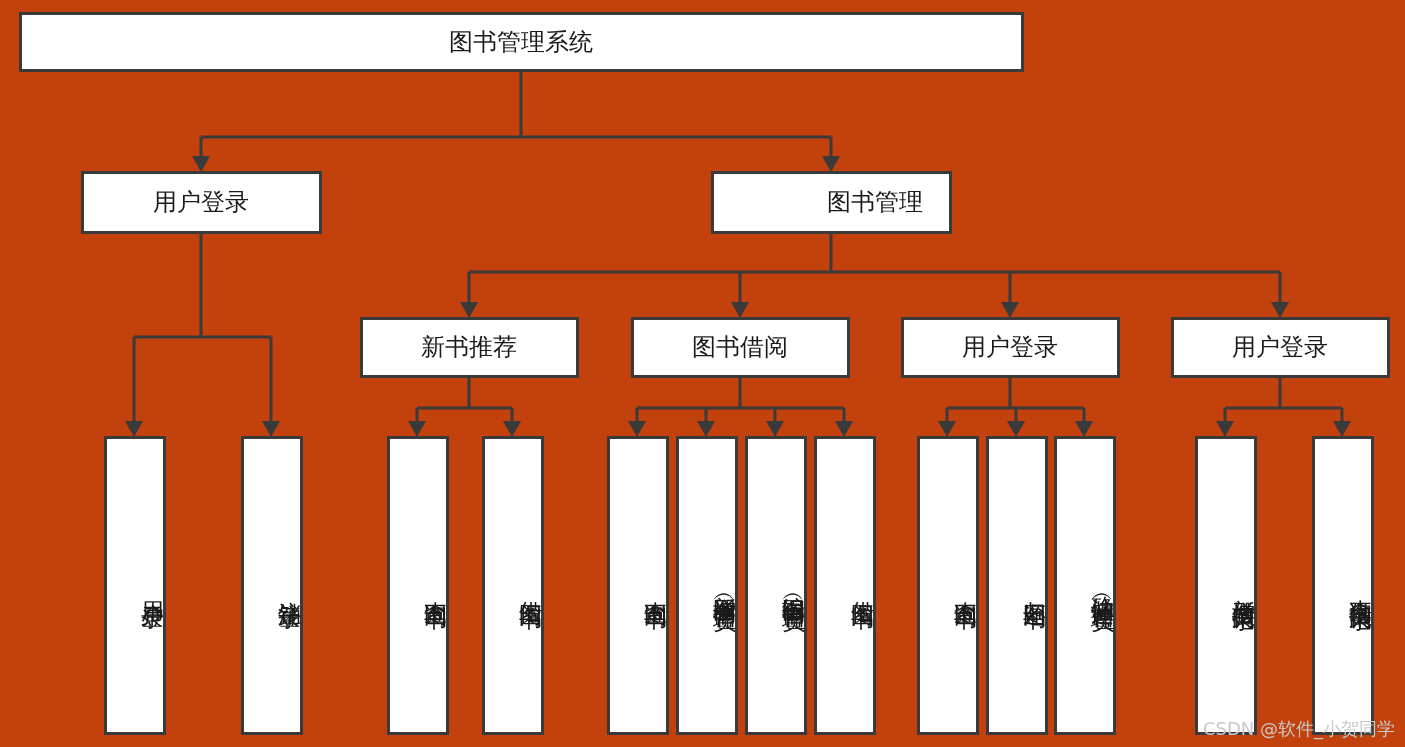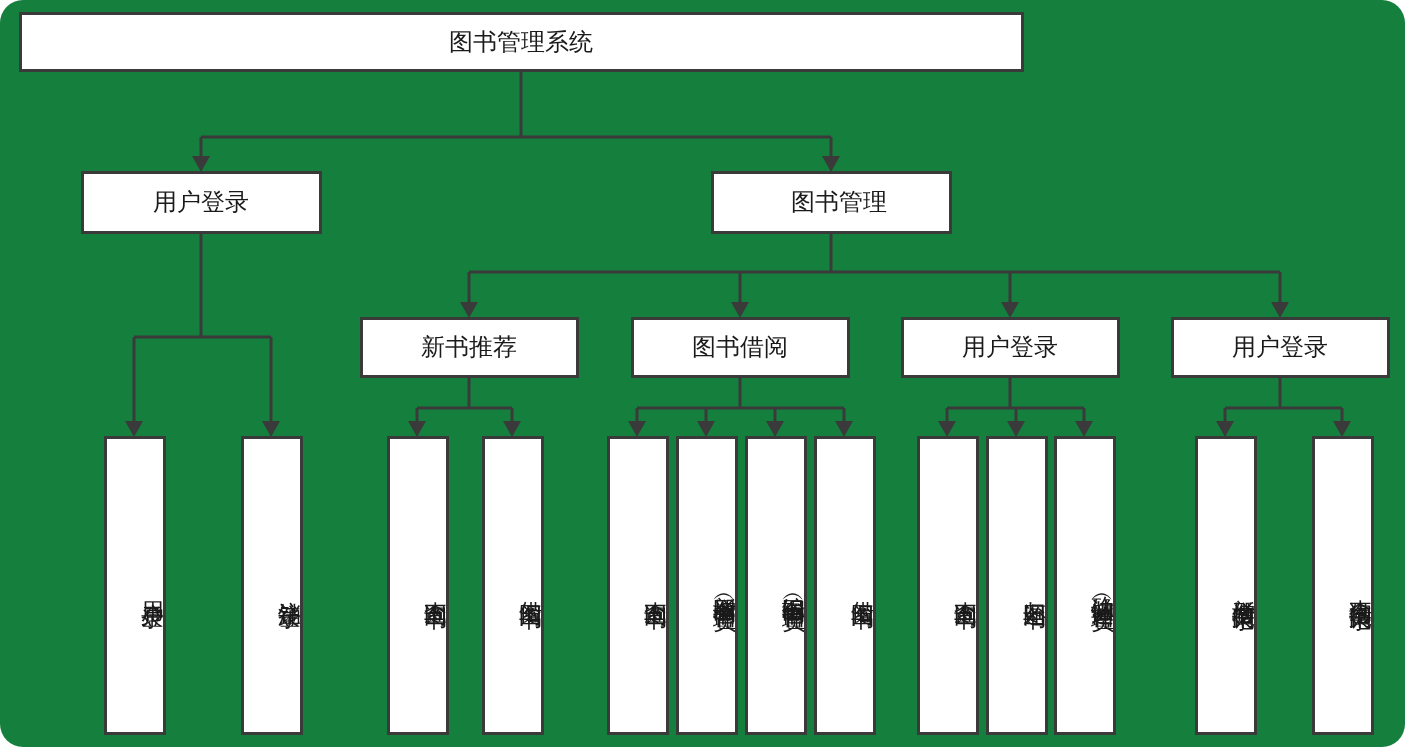--- a/index.html
+++ b/index.html
@@ -1,20 +1,20 @@
 <!DOCTYPE html>
 <html><head>
 <meta charset="utf-8">
 <style>
   html,body{margin:0;padding:0;background:#ffffff;}
   body{
     font-family:"Liberation Sans","DejaVu Sans",sans-serif;
     width:1405px;height:747px;overflow:hidden;position:relative;
   }
-  #stage{position:relative;width:1405px;height:747px;background:#15803d;border-radius:23px;}
+  #stage{position:relative;width:1405px;height:747px;background:#c2410c;}
   svg#diagram{position:absolute;left:0;top:0;width:1405px;height:747px;display:block;}
   .node-box{fill:#ffffff;stroke:#3a3a3a;stroke-width:3;}
   .connector{stroke:#3a3a3a;stroke-width:3;fill:none;stroke-linecap:butt;}
   .arrow-head{fill:#3a3a3a;stroke:none;}
   .vert-box-text{
     position:absolute;
     writing-mode:vertical-rl;
     text-orientation:upright;
     font-family:"DejaVu Sans","Liberation Sans",sans-serif;
     font-size:23px;color:#1a1a1a;
@@ -132,33 +132,34 @@
         <rect x="987.5" y="437.5" width="59" height="296" class="node-box"></rect>
         <rect x="1055.5" y="437.5" width="59" height="296" class="node-box"></rect>
         <rect x="1196.5" y="437.5" width="59" height="296" class="node-box"></rect>
         <rect x="1313.5" y="437.5" width="59" height="296" class="node-box"></rect>
       </g>
   </svg>
 
   <div id="label-layer">
       <div class="horiz-box-text" style="left: 20px; top: 13px; width: 1002px; height: 57px;">图书管理系统</div>
       <div class="horiz-box-text" style="left: 82px; top: 172px; width: 238px; height: 60px;">用户登录</div>
-      <div class="horiz-box-text" style="left: 712px; top: 172px; width: 238px; height: 60px; padding-left: 8px;">图书管理</div>
+      <div class="horiz-box-text" style="left: 748px; top: 172px; width: 238px; height: 60px; padding-left: 8px;">图书管理</div>
       <div class="horiz-box-text" style="left: 361px; top: 318px; width: 216px; height: 58px; font-family: Liberation Serif, serif;">新书推荐</div>
       <div class="horiz-box-text" style="left: 632px; top: 318px; width: 216px; height: 58px;">图书借阅</div>
       <div class="horiz-box-text" style="left: 902px; top: 318px; width: 216px; height: 58px;">用户登录</div>
       <div class="horiz-box-text" style="left: 1172px; top: 318px; width: 216px; height: 58px;">用户登录</div>
       <div class="vert-box-text" style="left: 105px; top: 445px; width: 59px; height: 284px;">用户登录</div>
       <div class="vert-box-text" style="left: 242px; top: 445px; width: 59px; height: 284px;">注销登录</div>
       <div class="vert-box-text" style="left: 388px; top: 445px; width: 59px; height: 284px;">查询图书</div>
       <div class="vert-box-text" style="left: 483px; top: 445px; width: 59px; height: 284px;">借阅图书</div>
       <div class="vert-box-text" style="left: 608px; top: 445px; width: 59px; height: 284px;">查询图书</div>
       <div class="vert-box-text" style="left: 677px; top: 445px; width: 59px; height: 284px;">新增图书（管理员）</div>
       <div class="vert-box-text" style="left: 746px; top: 445px; width: 59px; height: 284px;">编辑图书（管理员）</div>
       <div class="vert-box-text" style="left: 815px; top: 445px; width: 59px; height: 284px;">借阅图书</div>
       <div class="vert-box-text" style="left: 918px; top: 445px; width: 59px; height: 284px;">查询图书</div>
       <div class="vert-box-text" style="left: 987px; top: 445px; width: 59px; height: 284px;">归还图书</div>
       <div class="vert-box-text" style="left: 1055px; top: 445px; width: 59px; height: 284px;">确认归还（管理员）</div>
       <div class="vert-box-text" style="left: 1196px; top: 445px; width: 59px; height: 284px;">新增借阅记录</div>
       <div class="vert-box-text" style="left: 1313px; top: 445px; width: 59px; height: 284px;">查询借阅记录</div>
     </div>
 
+  <div class="watermark">CSDN @软件_小贺同学</div>
 </div>
 
 </body></html>

